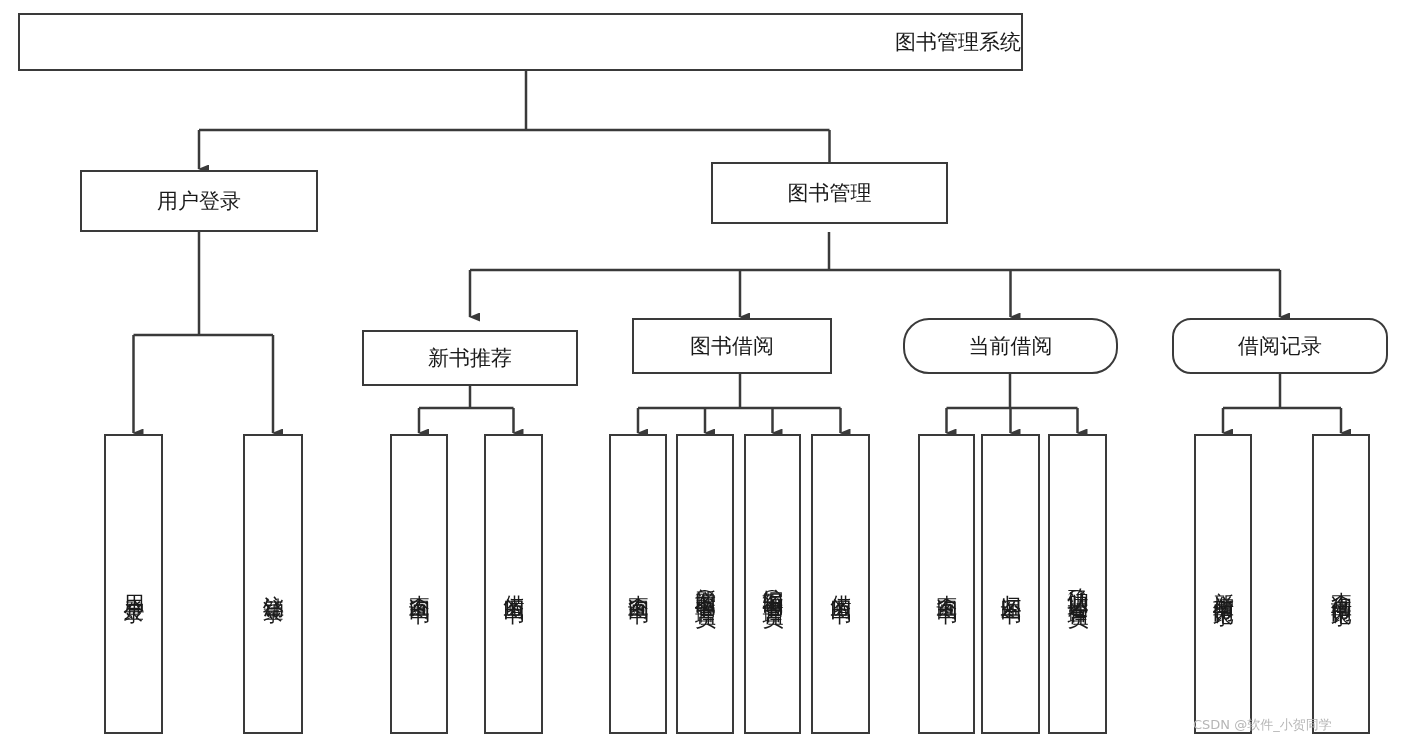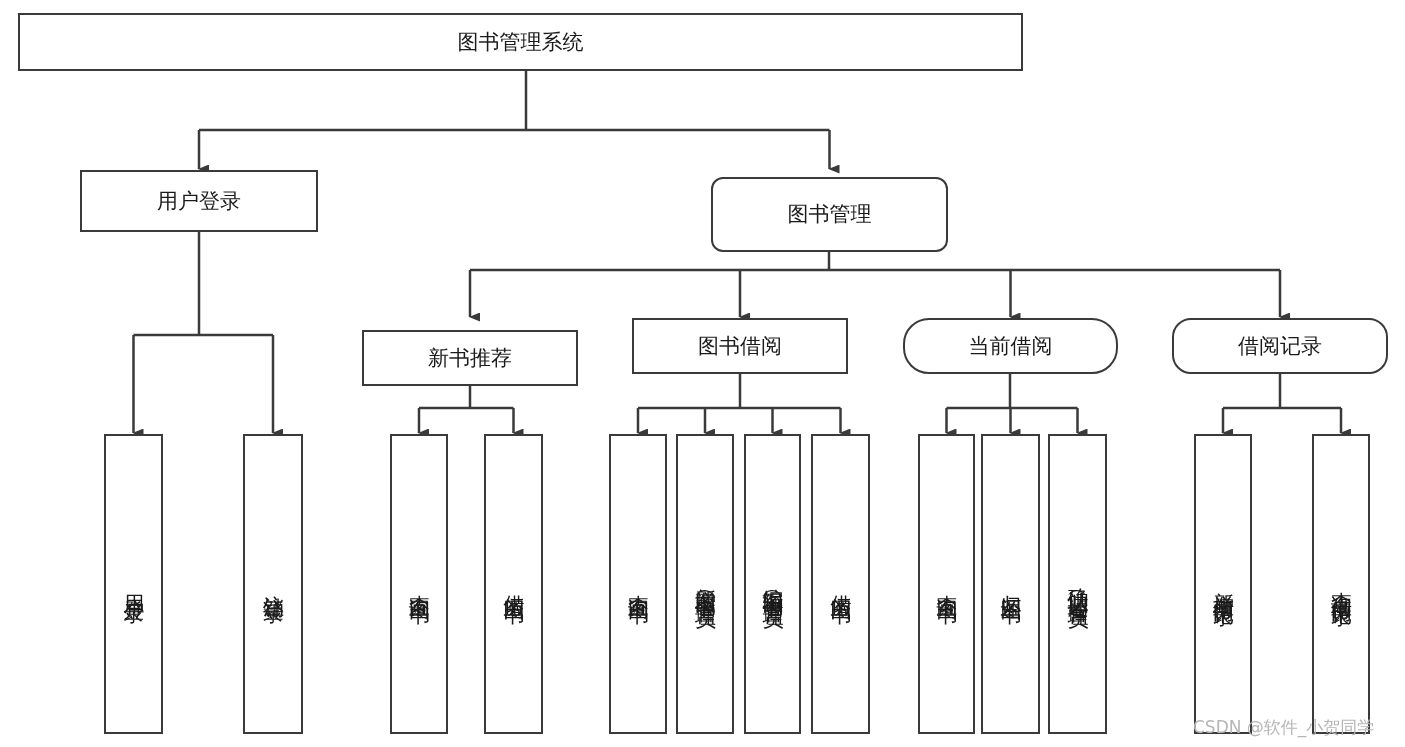--- a/index.html
+++ b/index.html
@@ -52,21 +52,21 @@
   .node.vertical .node-label {
     writing-mode: vertical-rl;
     text-orientation: upright;
     font-size: 21px;
     letter-spacing: 3px;
     line-height: 1;
   }
   .watermark {
     position: absolute;
     color: #b6b6b6;
-    font-size: 17px;
+    font-size: 13px;
     white-space: nowrap;
     pointer-events: none;
     font-family: "DejaVu Sans", "Liberation Sans", sans-serif;
   }
 </style>
 </head>
 <body>
 
 <div id="diagram-root">
   <svg class="edges" viewBox="0 0 1405 747" xmlns="http://www.w3.org/2000/svg">
@@ -106,33 +106,33 @@
         <line x1="1010.5" y1="408" x2="1010.5" y2="433" stroke="#3a3a3a" stroke-width="2.5" marker-end="url(#arrowhead)"></line>
         <line x1="1077.5" y1="408" x2="1077.5" y2="433" stroke="#3a3a3a" stroke-width="2.5" marker-end="url(#arrowhead)"></line>
         <line x1="1280" y1="374" x2="1280" y2="408" stroke="#3a3a3a" stroke-width="2.5"></line>
         <line x1="1223" y1="408" x2="1341" y2="408" stroke="#3a3a3a" stroke-width="2.5"></line>
         <line x1="1223" y1="408" x2="1223" y2="433" stroke="#3a3a3a" stroke-width="2.5" marker-end="url(#arrowhead)"></line>
         <line x1="1341" y1="408" x2="1341" y2="433" stroke="#3a3a3a" stroke-width="2.5" marker-end="url(#arrowhead)"></line>
       </g>
   </svg>
 
   <div id="node-layer">
-      <div class="node horizontal" style="left: 18px; top: 13px; width: 1005px; height: 58px;">
+      <div class="node horizontal" style="left: 18px; top: 13px; width: 1005px; height: 58px; justify-content: flex-end;">
         <span class="node-label">图书管理系统</span>
       </div>
       <div class="node horizontal" style="left: 80px; top: 170px; width: 238px; height: 62px;">
         <span class="node-label">用户登录</span>
       </div>
-      <div class="node horizontal" style="left: 711px; top: 177px; width: 237px; height: 75px; border-radius: 12px;">
+      <div class="node horizontal" style="left: 711px; top: 162px; width: 237px; height: 62px;">
         <span class="node-label">图书管理</span>
       </div>
       <div class="node horizontal" style="left: 362px; top: 318px; width: 216px; height: 56px; margin-top: 12px;">
         <span class="node-label">新书推荐</span>
       </div>
-      <div class="node horizontal" style="left: 632px; top: 318px; width: 216px; height: 56px;">
+      <div class="node horizontal" style="left: 632px; top: 318px; width: 200px; height: 56px;">
         <span class="node-label">图书借阅</span>
       </div>
       <div class="node horizontal" style="left: 903px; top: 318px; width: 215px; height: 56px; border-radius: 26px;">
         <span class="node-label">当前借阅</span>
       </div>
       <div class="node horizontal" style="left: 1172px; top: 318px; width: 216px; height: 56px; border-radius: 19px;">
         <span class="node-label">借阅记录</span>
       </div>
       <div class="node vertical" style="left: 104px; top: 434px; width: 59px; height: 300px;">
         <span class="node-label">用户登录</span>

